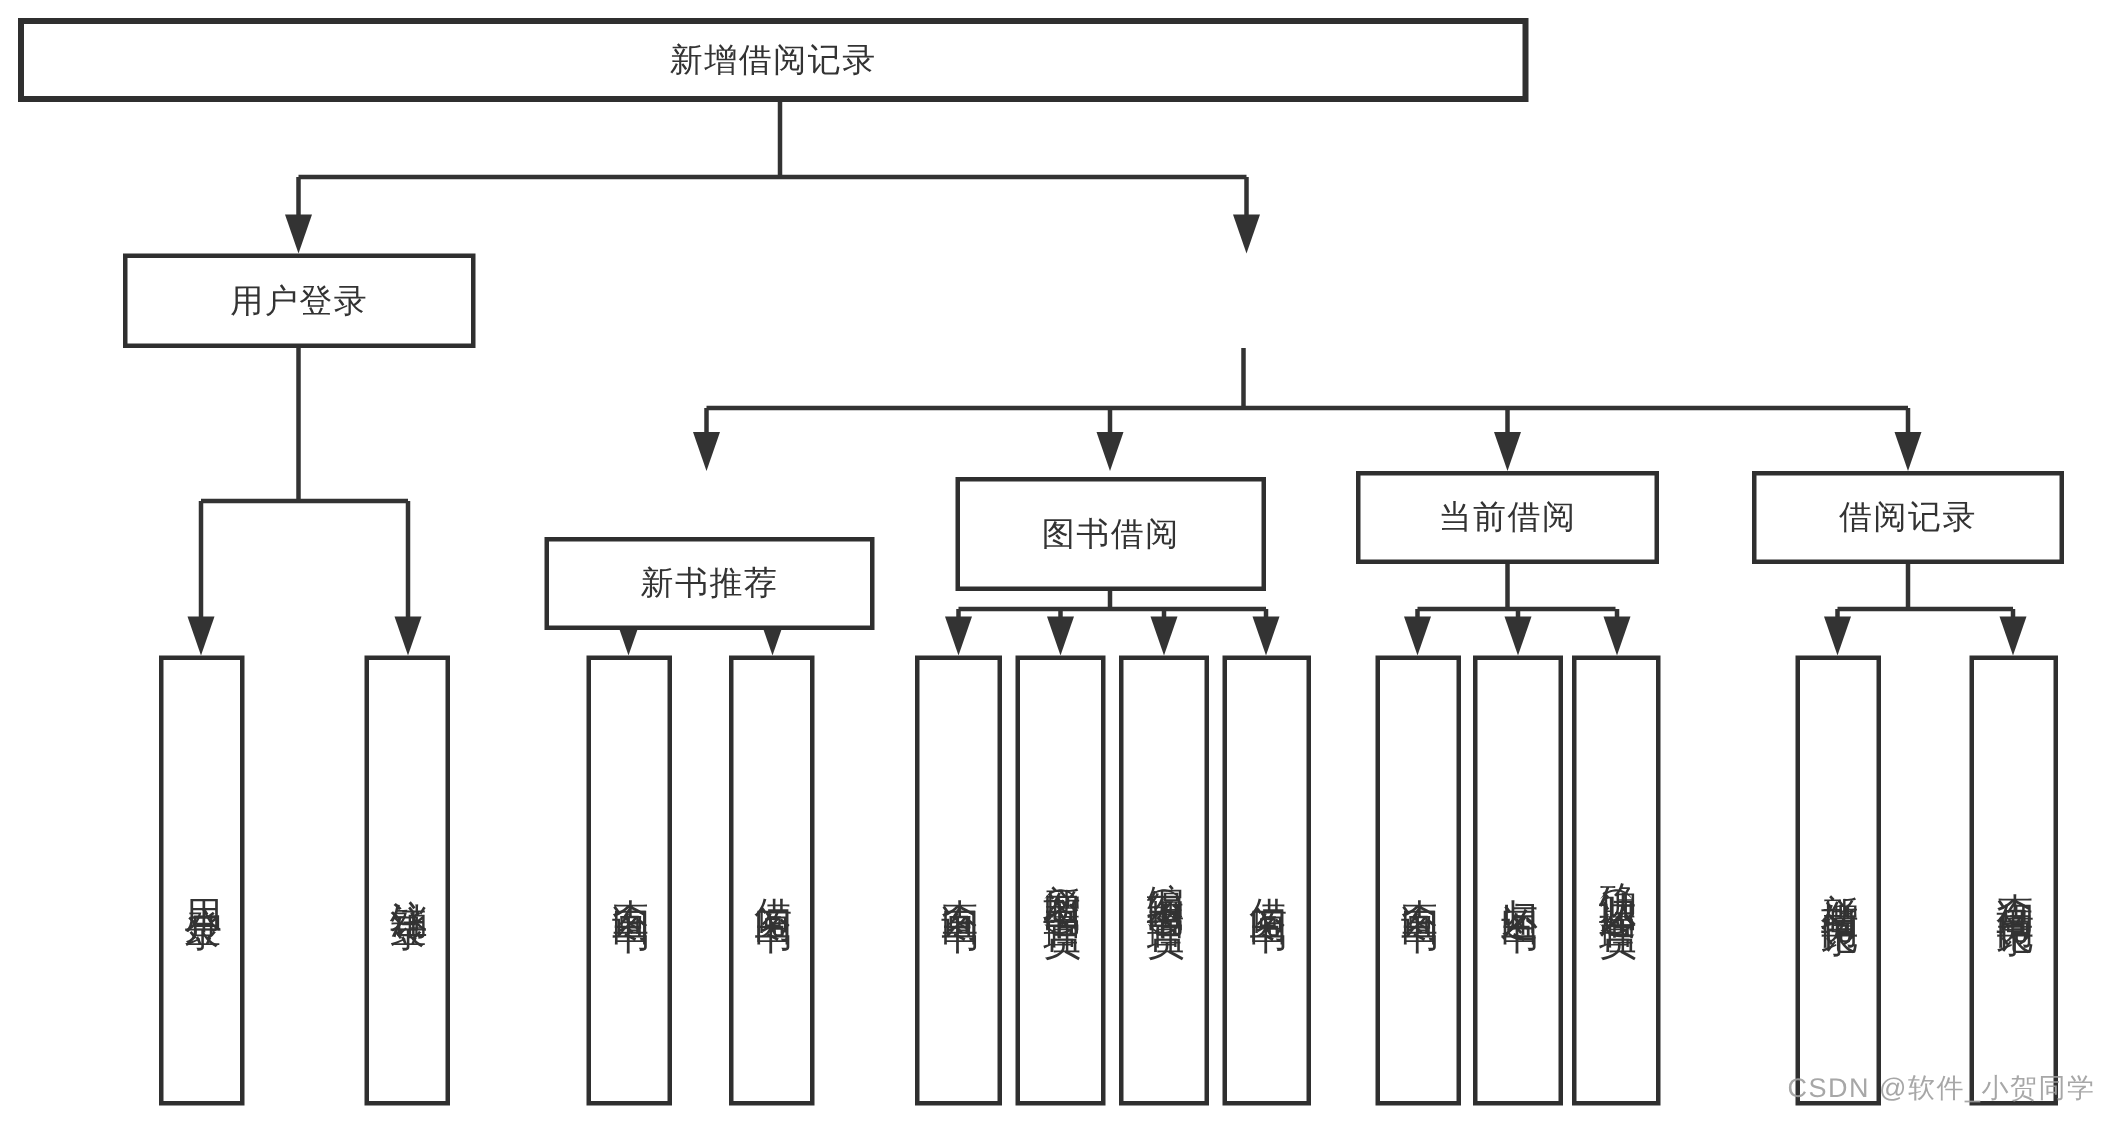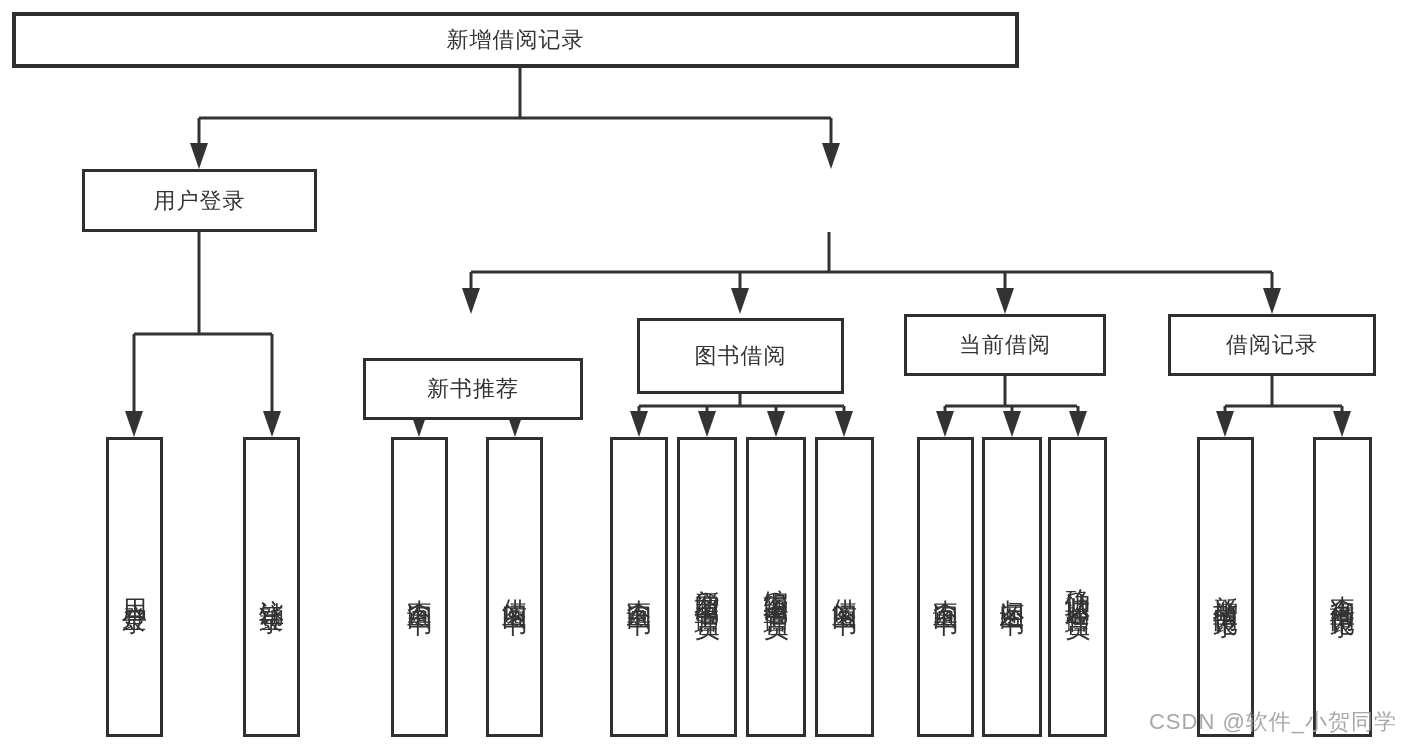--- a/index.html
+++ b/index.html
@@ -33,21 +33,21 @@
   .node.leaf{
     writing-mode:vertical-rl;
     text-orientation:mixed;
     font-size:25px;
     letter-spacing:4px;
     line-height:1;
   }
   .watermark{
     position:absolute;
     right:8px;bottom:10px;
-    font-size:22px;
+    font-size:18px;
     color:var(--wm);
     opacity:.9;
     letter-spacing:1px;
     z-index:5;
     white-space:nowrap;
   }
 </style>
 </head>
 <body>
 

